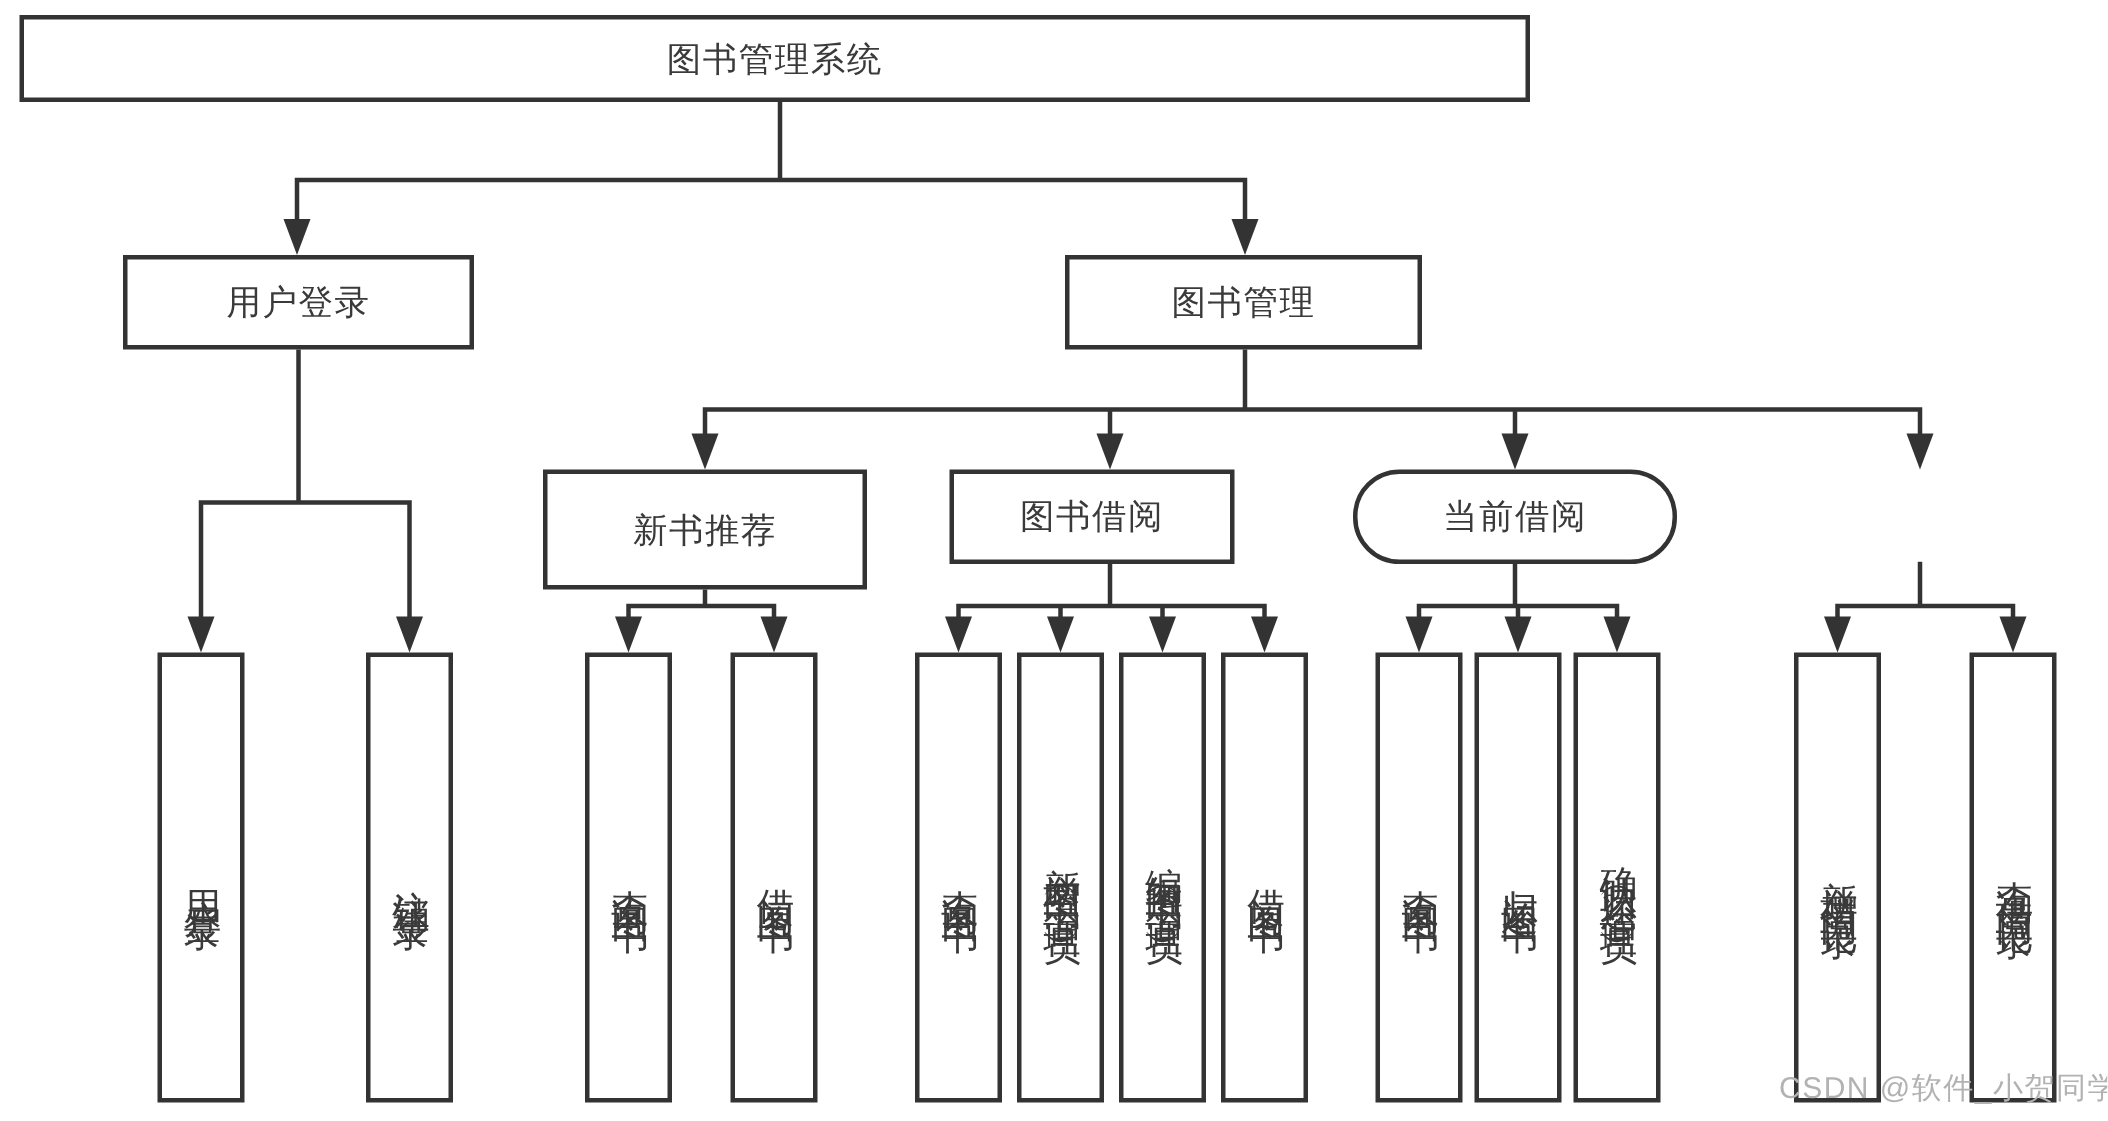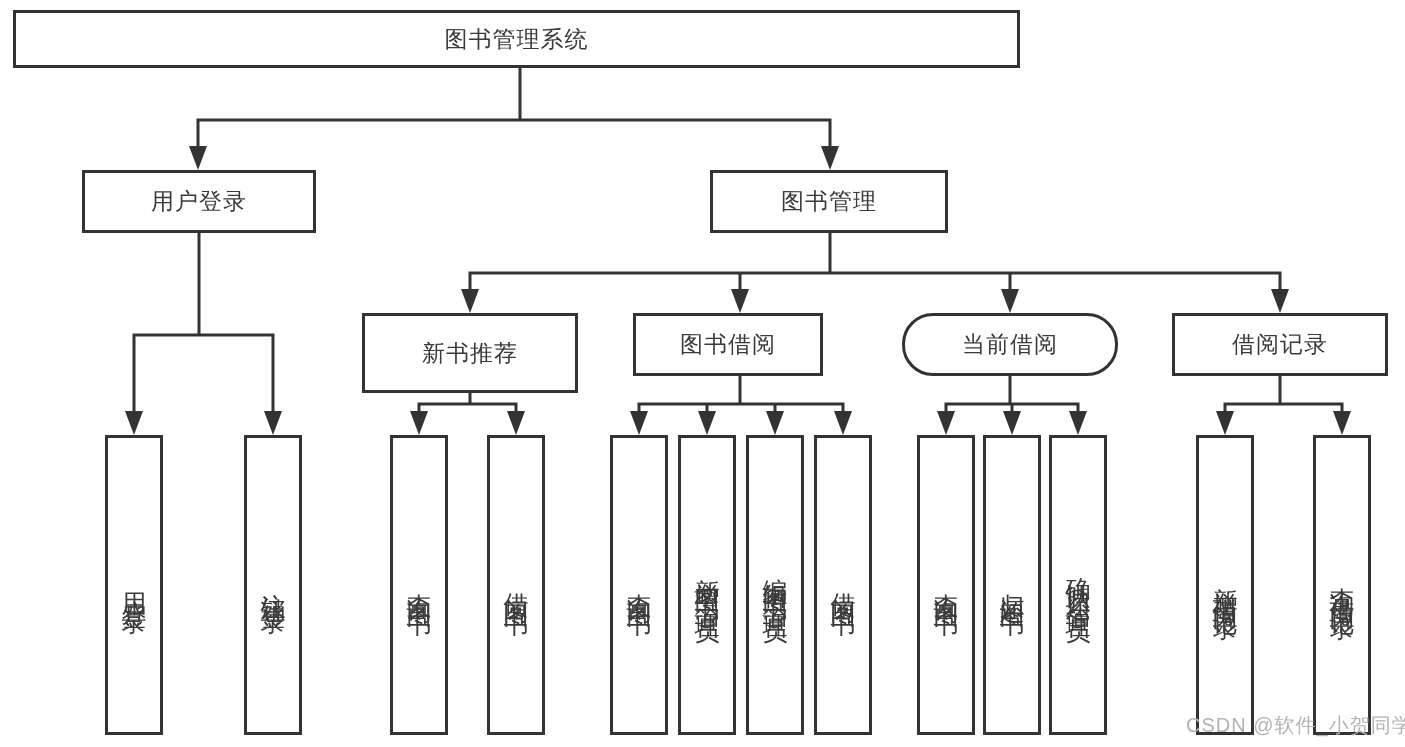--- a/index.html
+++ b/index.html
@@ -114,23 +114,20 @@
 
   <div class="node h" style="left:362px; top:313px; width:216px; height:80px;">
     <span>新书推荐</span>
   </div>
   <div class="node h" style="left:633px; top:313px; width:190px; height:63px;">
     <span>图书借阅</span>
   </div>
   <div class="node h" style="left:902px; top:313px; width:216px; height:63px;border-radius:31px;">
     <span>当前借阅</span>
   </div>
-  <div class="node h" style="left:1172px; top:313px; width:216px; height:63px;">
-    <span>借阅记录</span>
-  </div>
 
   <div class="node v" style="left:105px; top:435px; width:58px; height:300px;">
     <span>用户登录</span>
   </div>
   <div class="node v" style="left:244px; top:435px; width:58px; height:300px;">
     <span>注销登录</span>
   </div>
 
   <div class="node v" style="left:390px; top:435px; width:58px; height:300px;">
     <span>查询图书</span>

